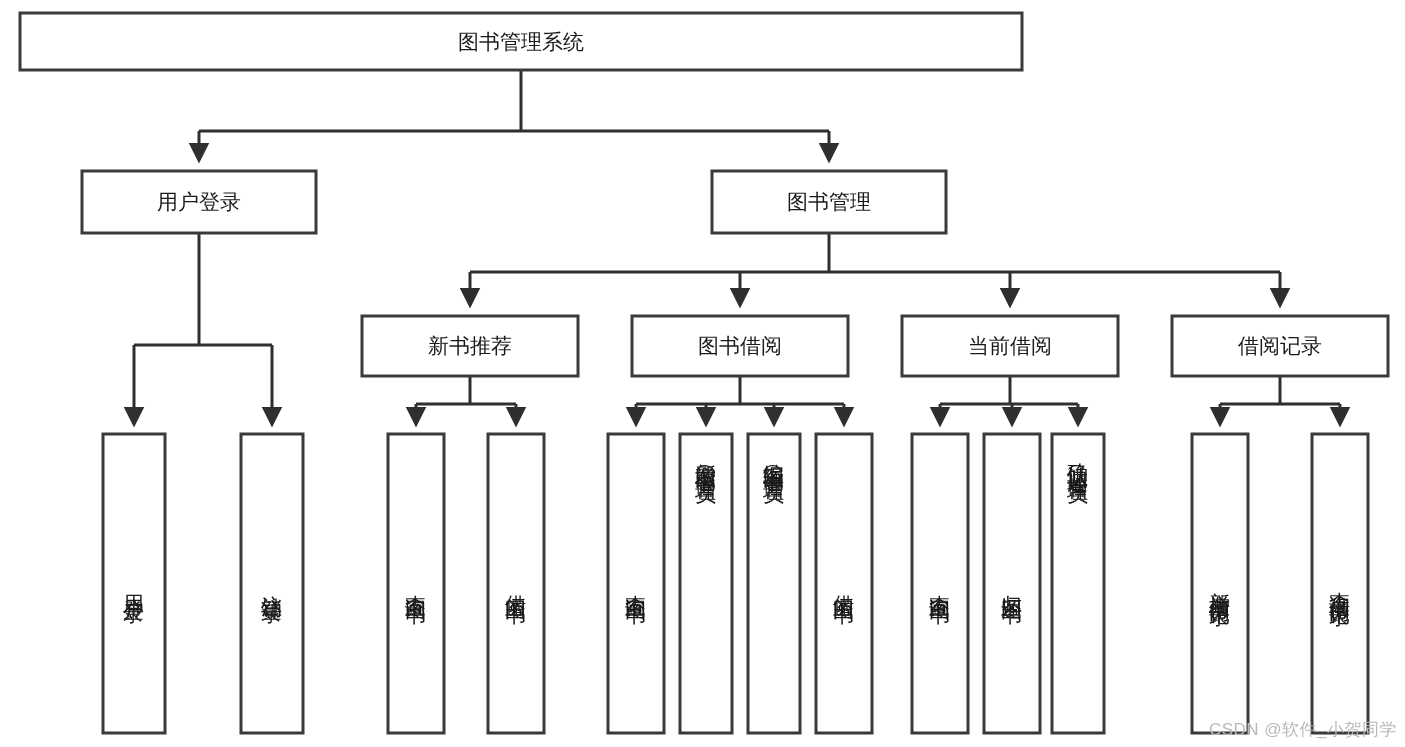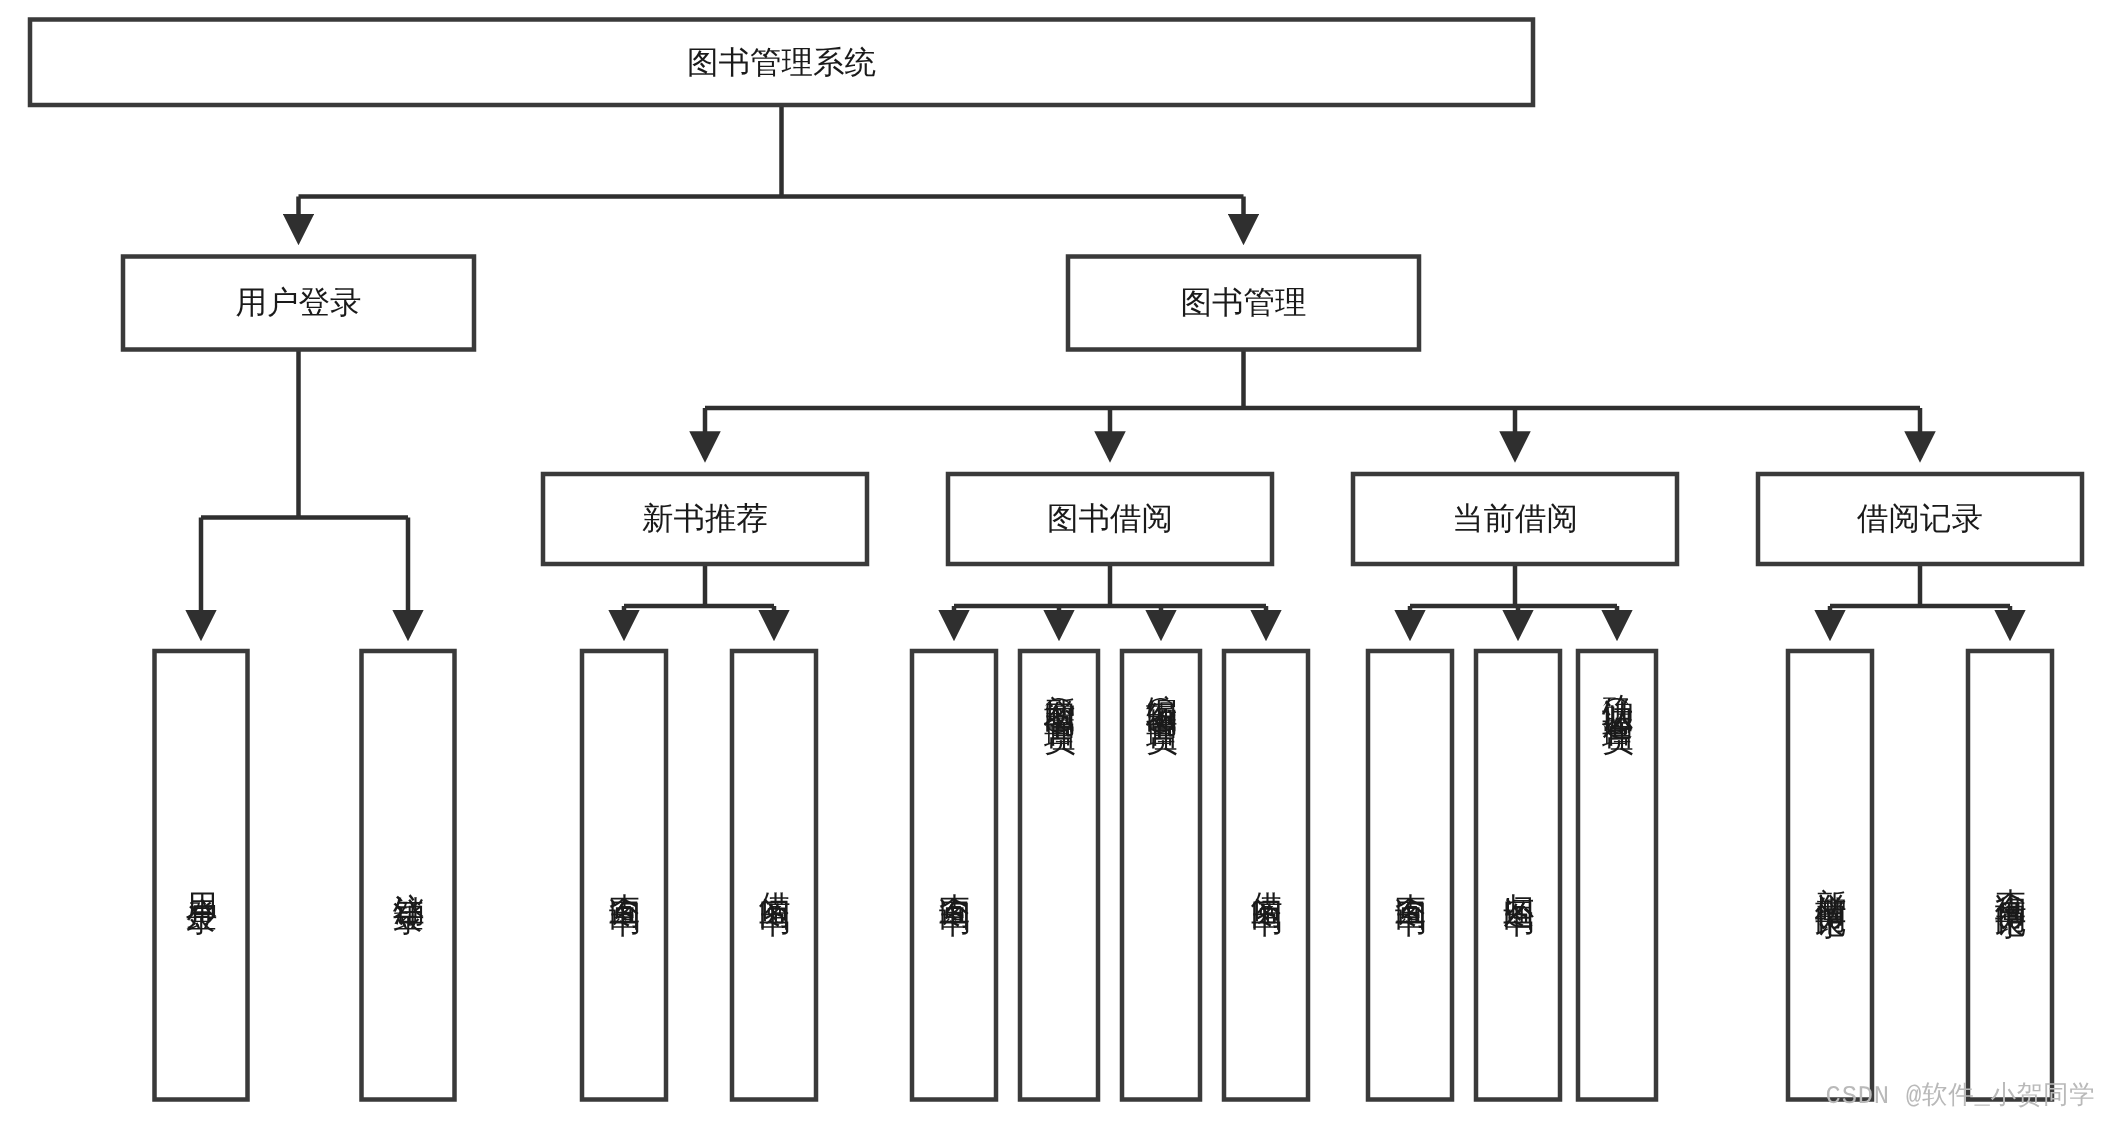--- a/index.html
+++ b/index.html
@@ -60,21 +60,21 @@
     display: flex;
     align-items: center;
     justify-content: center;
     pointer-events: none;
     white-space: nowrap;
   }
   .watermark {
     position: absolute;
     right: 8px;
     bottom: 6px;
-    font-family: Liberation Mono, monospace;
+    font-family: Liberation Sans, sans-serif;
     font-size: 17px;
     color: #b9b9b9;
     letter-spacing: 0.5px;
     user-select: none;
   }
 </style>
 </head>
 <body>
 
 <div id="diagram-root">

